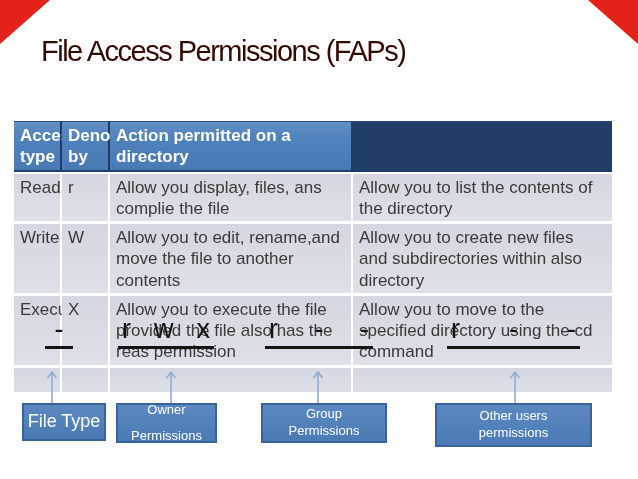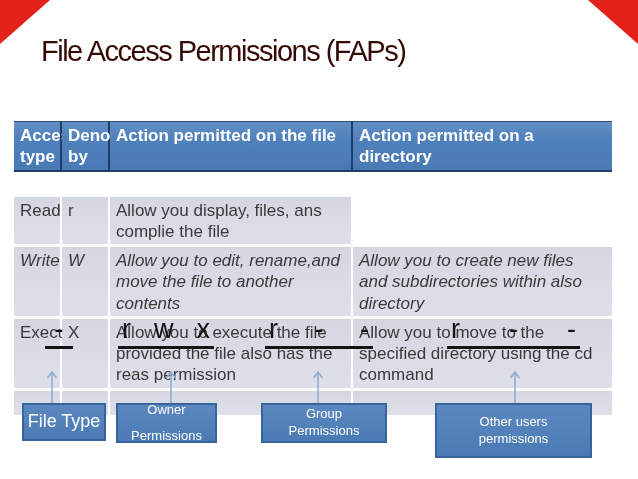--- a/index.html
+++ b/index.html
@@ -32,22 +32,22 @@
   .t-cell {
     background:linear-gradient(180deg,#d4d6e1,#dee0e9);
     padding:3px 6px 2px 6px; font-size:17px; line-height:1.25; color:#3a3a3a;
     box-sizing:border-box;
   }
   .t-row.head .t-cell {
     background:linear-gradient(180deg,#648fc4,#4f81bd 35%,#4a7ab4);
     color:#ffffff; font-weight:bold;
   }
   .t-row.head    { min-height:28px; }
-  .t-row.r0 .t-cell { min-height:32px;margin-top:23px; }
-  .t-row.r1 .t-cell { min-height:37px;font-style:italic; }
+  .t-row.r0 .t-cell { min-height:32px; }
+  .t-row.r1 .t-cell { min-height:37px; }
   .t-row.r2 .t-cell { min-height:33px; }
   .t-row.r3 .t-cell { min-height:24px; }
 
   
   .perm-group {
     position:absolute; top:314px; height:35px; box-sizing:border-box;
     display:flex; justify-content:space-between; align-items:flex-end;
     border-bottom:3px solid #141414; padding:0 4px 3px 4px;
     font-size:27px; line-height:1; color:#141414;
   }
@@ -64,43 +64,43 @@
   .label-box {
     position:absolute; top:403px; box-sizing:border-box;
     background:linear-gradient(180deg,#5c88c0,#4a7ab4);
     border:2px solid #38639c; color:#ffffff;
     display:flex; flex-direction:column; justify-content:center; align-items:center;
     text-align:center; font-size:13px; line-height:1.3;
   }
   .b1 { left:22px;  width:84px;  height:38px; font-size:18px; }
   .b2 { left:116px; width:101px; height:40px;gap:9px; }
   .b3 { left:261px; width:126px; height:40px; }
-  .b4 { left:435px; width:157px; height:55px; }
+  .b4 { left:435px; width:157px; height:44px; }
 </style>
 </head>
 <body>
 
 <div class="slide">
 
   <div class="corner tl"></div>
   <div class="corner tr"></div>
 
   <div class="title">File Access Permissions (FAPs)</div>
 
   <div class="ptable">
     <div class="t-row head">
       <div class="t-cell">Access type</div>
       <div class="t-cell">Denoted by</div>
-      <div class="t-cell">Action permitted on the file</div>
       <div class="t-cell">Action permitted on a directory</div>
     </div>
     <div class="t-row r0">
       <div class="t-cell">Read</div>
       <div class="t-cell">r</div>
       <div class="t-cell">Allow you display, files, ans complie the file</div>
+      <div class="t-cell">Allow you to list the contents of the directory</div>
     </div>
     <div class="t-row r1">
       <div class="t-cell">Write</div>
       <div class="t-cell">W</div>
       <div class="t-cell">Allow you to edit, rename,and move the file to another contents</div>
       <div class="t-cell">Allow you to create new files and subdirectories within also directory</div>
     </div>
     <div class="t-row r2">
       <div class="t-cell">Execute</div>
       <div class="t-cell">X</div>

